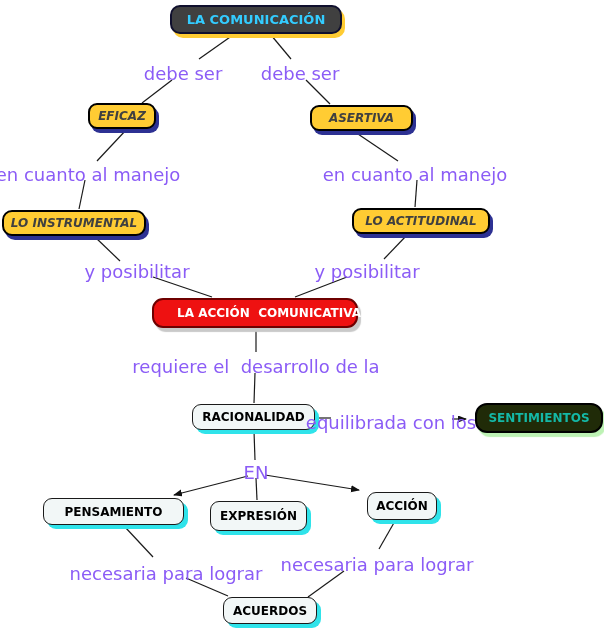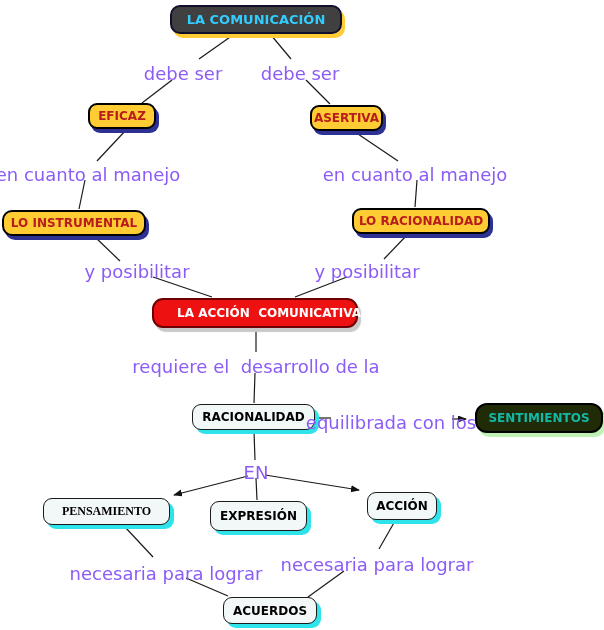--- a/index.html
+++ b/index.html
@@ -22,43 +22,44 @@
     cursor:default;
   }
   .node-comunicacion{
     left:170px;top:5px;width:172px;height:29px;
     background:#404040;color:#33ccff;
     border:2px solid #10102e;
     box-shadow:3px 4px 0 #ffcc33;
     font-size:13px;border-radius:10px;
   }
   .node-yellow{
-    background:#ffcc33;color:#b91c1c;
+    background:#ffcc33;color:#404040;
     border:2px solid #000000;
     box-shadow:3px 4px 0 #2d3193;
+    font-style:italic;
   }
   .node-eficaz{left:88px;top:103px;width:68px;height:26px;}
-  .node-asertiva{left:310px;top:105px;width:73px;height:26px;}
+  .node-asertiva{left:310px;top:105px;width:103px;height:26px;}
   .node-lo-instrumental{left:2px;top:210px;width:144px;height:26px;border-radius:10px;}
   .node-lo-actitudinal{left:352px;top:208px;width:138px;height:26px;}
   .node-accion-comunicativa{
     left:152px;top:298px;width:206px;height:30px;
     background:#ee1111;color:#ffffff;
     border:2px solid #6e0000;
     box-shadow:3px 4px 1px #c9c9c9;
     border-radius:11px;
     padding-left:28px;
   }
   .node-white{
     background:#f2f7f7;color:#000000;
     border:1.5px solid #1a1a1a;
     box-shadow:4px 4px 0 #2fe3ea;
   }
   .node-racionalidad{left:192px;top:404px;width:123px;height:26px;}
-  .node-pensamiento{left:43px;top:498px;width:127px;height:27px;font-family:Liberation Serif, serif;}
+  .node-pensamiento{left:43px;top:498px;width:141px;height:27px;}
   .node-expresion{left:210px;top:501px;width:97px;height:30px;}
   .node-accion{left:367px;top:492px;width:70px;height:28px;}
   .node-acuerdos{left:223px;top:597px;width:94px;height:27px;}
   .node-sentimientos{
     left:475px;top:403px;width:128px;height:30px;
     background:#202b08;color:#14b8a6;
     border:2px solid #000000;
     box-shadow:3px 4px 1px #bdf2b4;
     border-radius:12px;
   }
@@ -121,21 +122,21 @@
   </svg>
 
   <div class="node node-comunicacion">LA COMUNICACIÓN</div>
 
   <div class="node node-yellow node-eficaz">EFICAZ</div>
 
   <div class="node node-yellow node-asertiva">ASERTIVA</div>
 
   <div class="node node-yellow node-lo-instrumental">LO INSTRUMENTAL</div>
 
-  <div class="node node-yellow node-lo-actitudinal">LO RACIONALIDAD</div>
+  <div class="node node-yellow node-lo-actitudinal">LO ACTITUDINAL</div>
 
   <div class="node node-accion-comunicativa">LA ACCIÓN  COMUNICATIVA</div>
 
   <div class="node node-white node-racionalidad">RACIONALIDAD</div>
 
   <div class="node node-sentimientos">SENTIMIENTOS</div>
 
   <div class="node node-white node-pensamiento">PENSAMIENTO</div>
 
   <div class="node node-white node-expresion">EXPRESIÓN</div>

